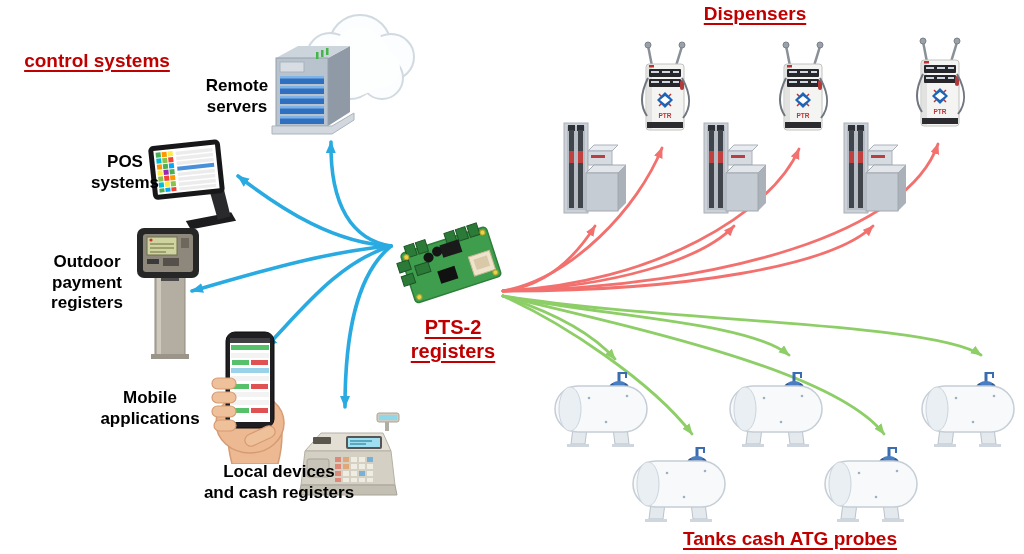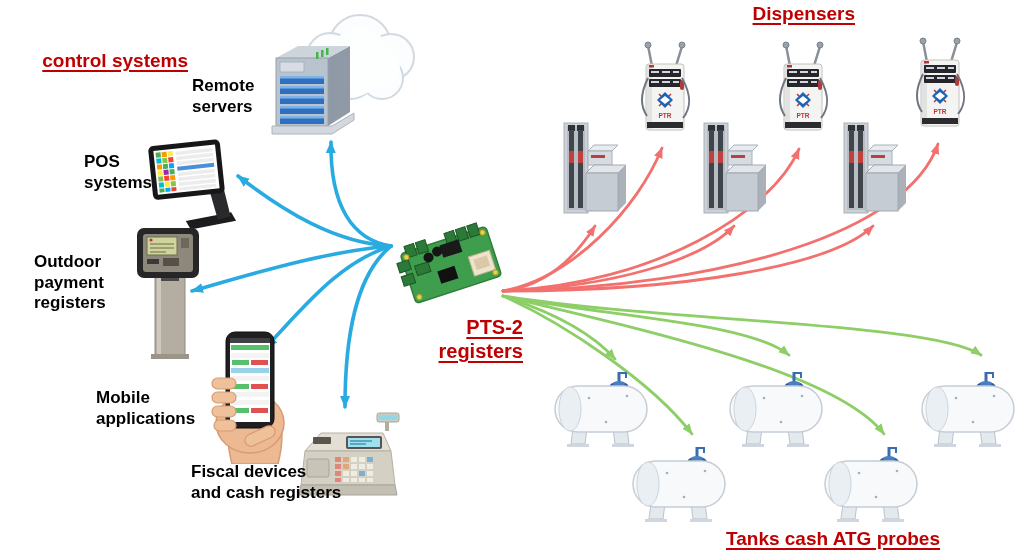--- a/index.html
+++ b/index.html
@@ -1,23 +1,23 @@
 <!DOCTYPE html>
 <html style="--c-red-text: #c00000; --c-blue: #29abe2; --c-ared: #f2716e; --c-agreen: #8dce67;"><head>
 <meta charset="utf-8">
 <style>
   html,body{margin:0;padding:0;background:#fff;}
   .canvas{position:relative;width:1024px;height:554px;background:#fff;overflow:hidden;
           font-family:"Liberation Sans",sans-serif;}
   .layer{position:absolute;left:0;top:0;width:1024px;height:554px;}
-  .red-title{position:absolute;color:var(--c-red-text,#c00000);font-weight:bold;text-align:right;
+  .red-title{position:absolute;color:var(--c-red-text,#c00000);font-weight:bold;text-align:center;
              line-height:1.2;}
   .red-title .line{display:block;text-decoration:underline;text-underline-offset:3px;
                    text-decoration-thickness:2px;}
-  .dev-label{position:absolute;color:#000;font-weight:bold;line-height:1.22;}
+  .dev-label{position:absolute;color:#000;font-weight:bold;text-align:center;line-height:1.22;}
   .dev-label .line{display:block;}
   .device{position:absolute;}
   .device svg{display:block;}
   .arrow-blue{stroke:var(--c-blue,#29abe2);fill:none;stroke-width:3.6;stroke-linecap:round;}
   .arrow-red{stroke:var(--c-ared,#f2716e);fill:none;stroke-width:2.8;stroke-linecap:round;}
   .arrow-green{stroke:var(--c-agreen,#8dce67);fill:none;stroke-width:2.8;stroke-linecap:round;}
   .mk-blue{fill:var(--c-blue,#29abe2);}
   .mk-red{fill:var(--c-ared,#f2716e);}
   .mk-green{fill:var(--c-agreen,#8dce67);}
 </style>
@@ -409,21 +409,21 @@
     <span class="line">payment</span>
     <span class="line">registers</span>
   </div>
 
   <div class="dev-label" style="left:96px;top:388px;width:108px;font-size:17px">
     <span class="line">Mobile</span>
     <span class="line">applications</span>
   </div>
 
   <div class="dev-label" style="left:191px;top:462px;width:176px;font-size:17px">
-    <span class="line">Fiscal devices</span>
+    <span class="line">Local devices</span>
     <span class="line">and cash registers</span>
   </div>
 
   <div class="red-title" style="left:383px;top:315px;width:140px;font-size:20px">
     <span class="line">PTS-2</span>
     <span class="line">registers</span>
   </div>
 
   <div class="red-title" style="left:655px;top:3px;width:200px;font-size:19px">
     <span class="line">Dispensers</span>

